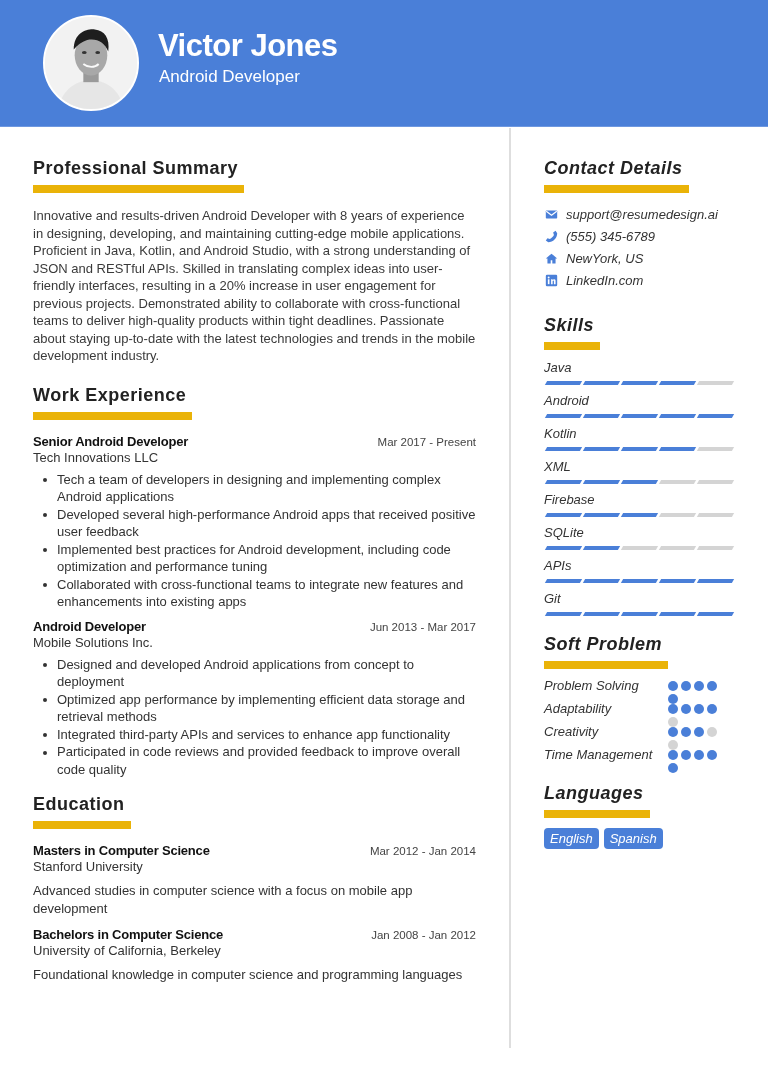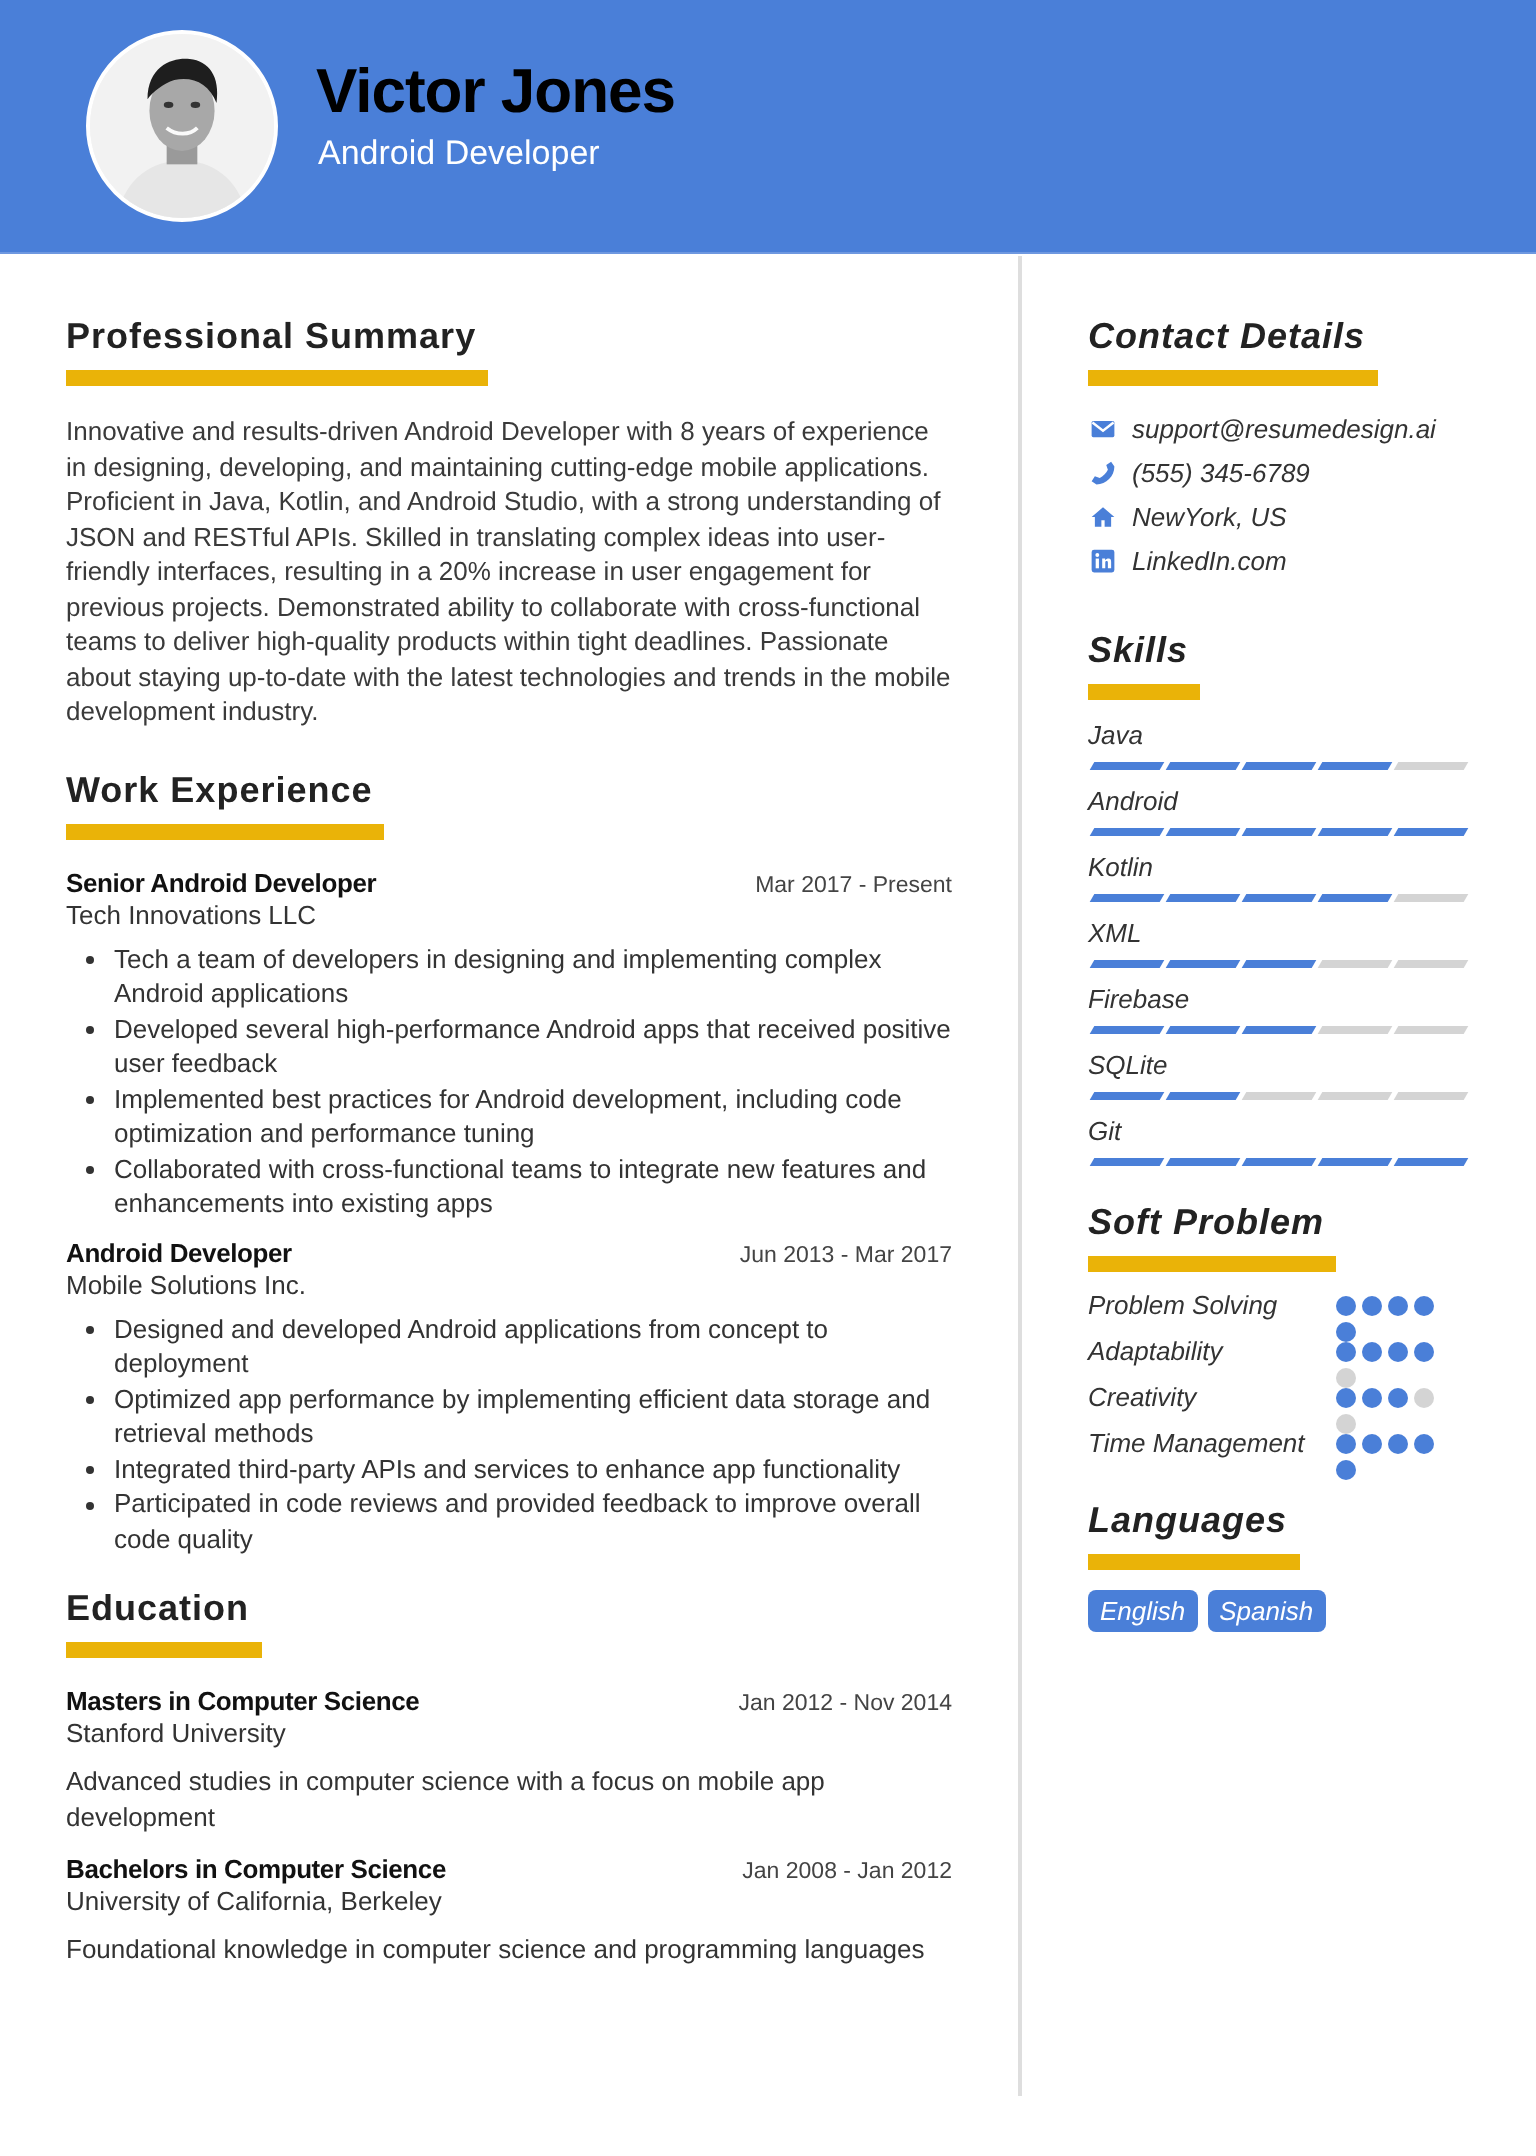--- a/index.html
+++ b/index.html
@@ -2,21 +2,21 @@
 <html><head>
 <meta charset="utf-8">
 <style>
   * { box-sizing: border-box; margin: 0; padding: 0; }
   html, body { width: 768px; height: 1078px; background: #ffffff; overflow: hidden; }
   body { font-family: "Liberation Sans", "DejaVu Sans", sans-serif; color: #333; position: relative; }
 
   .header { position: absolute; left: 0; top: 0; width: 768px; height: 127px; background: #4a7fd8; border-bottom: 1px solid #6e98e0; }
   .photo { position: absolute; left: 43px; top: 15px; width: 96px; height: 96px; border-radius: 50%; background: #f4f4f4; border: 2px solid #ffffff; overflow: hidden; }
   .photo svg { width: 100%; height: 100%; display: block; }
-  .name { position: absolute; left: 158px; top: 28px; font-size: 31px; font-weight: bold; color: #000000; letter-spacing: -0.5px; }
+  .name { position: absolute; left: 158px; top: 28px; font-size: 31px; font-weight: bold; color: #ffffff; letter-spacing: -0.5px; }
   .title { position: absolute; left: 159px; top: 67px; font-size: 17px; color: #ffffff; }
 
   .divider { position: absolute; left: 509px; top: 128px; width: 2px; height: 920px; background: #dedede; }
 
   .left { position: absolute; left: 33px; top: 158px; width: 443px; }
   .right { position: absolute; left: 544px; top: 158px; width: 200px; font-style: italic; }
 
   .sec-title { display: inline-block; font-size: 18px; font-weight: bold; color: #222; letter-spacing: 0.5px; padding-right: 6px; padding-bottom: 6px; border-bottom: 8px solid #eab308; margin-bottom: 14px; }
 
   .summary { font-size: 13px; line-height: 17.5px; color: #3a3a3a; }
@@ -112,21 +112,21 @@
       </ul>
     </div>
   </section>
 
   <section style="margin-top: 16px;">
     <div class="sec-title">Education</div>
 
     <div class="edu">
       <div class="row">
         <span class="role">Masters in Computer Science</span>
-        <span class="dates">Jan 2012 - Nov 2014</span>
+        <span class="dates">Mar 2012 - Jan 2014</span>
       </div>
       <div class="org">Stanford University</div>
       <p class="edu-desc">Advanced studies in computer science with a focus on mobile app development</p>
     </div>
 
     <div class="edu">
       <div class="row">
         <span class="role">Bachelors in Computer Science</span>
         <span class="dates">Jan 2008 - Jan 2012</span>
       </div>
@@ -235,20 +235,30 @@
           <div class="skill-name">SQLite</div>
           <div class="bar">
             <span class="seg on"></span>
             <span class="seg on"></span>
             <span class="seg"></span>
             <span class="seg"></span>
             <span class="seg"></span>
           </div>
         </div>
         <div class="skill">
+          <div class="skill-name">APIs</div>
+          <div class="bar">
+            <span class="seg on"></span>
+            <span class="seg on"></span>
+            <span class="seg on"></span>
+            <span class="seg on"></span>
+            <span class="seg on"></span>
+          </div>
+        </div>
+        <div class="skill">
           <div class="skill-name">Git</div>
           <div class="bar">
             <span class="seg on"></span>
             <span class="seg on"></span>
             <span class="seg on"></span>
             <span class="seg on"></span>
             <span class="seg on"></span>
           </div>
         </div>
       </div>

